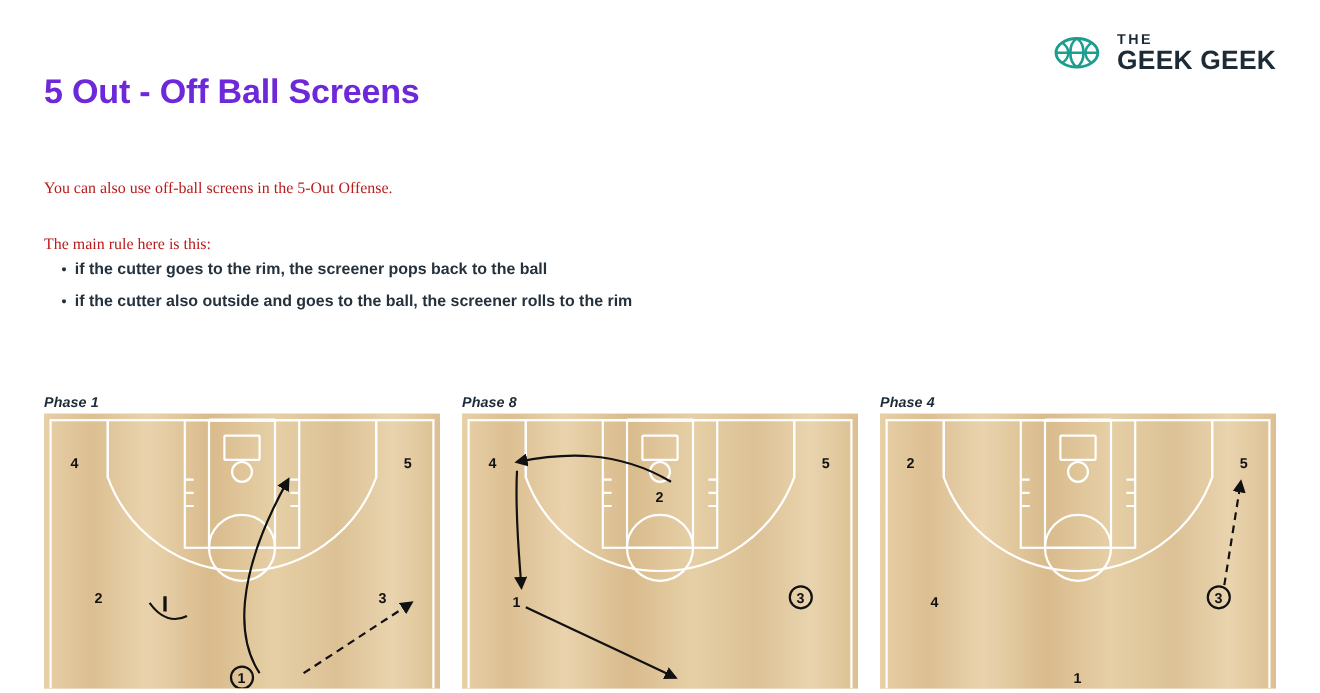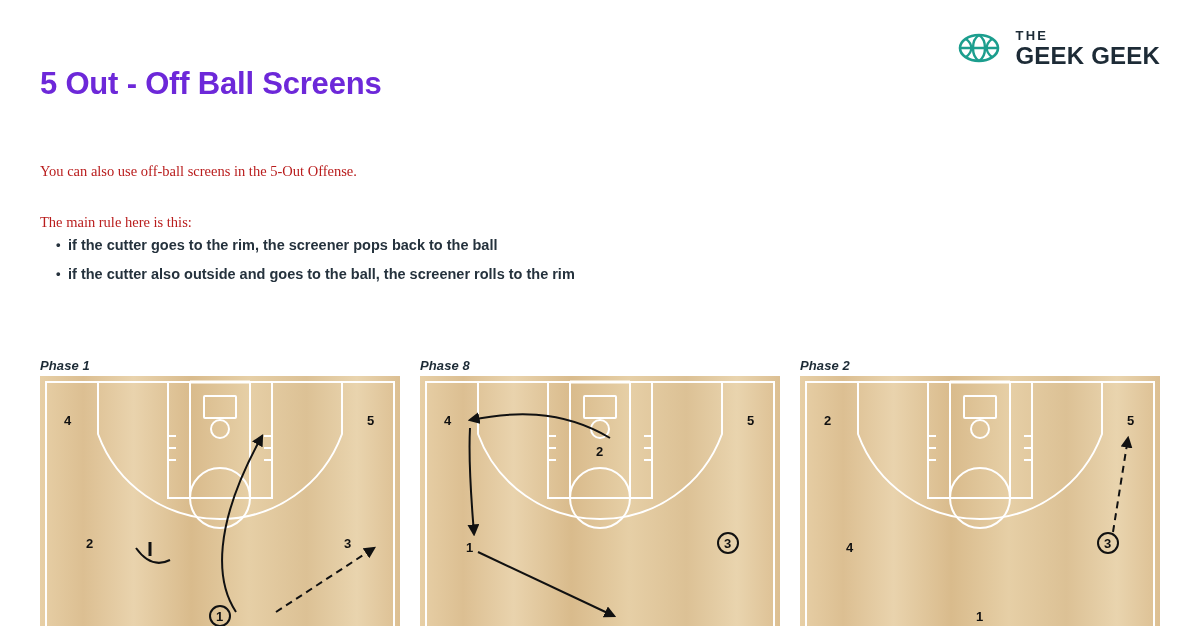--- a/index.html
+++ b/index.html
@@ -200,21 +200,21 @@
             <text x="176" y="80">2</text>
             <text x="46" y="176">1</text>
             <circle cx="308" cy="167" r="10" fill="none" stroke="#111" stroke-width="2"></circle>
             <text x="304" y="172">3</text>
           </g>
         </svg>
       </div>
     </div>
 
     <div class="phase">
-      <div class="phase-label">Phase 2</div>
+      <div class="phase-label">Phase 4</div>
       <div class="court-wrap">
         <svg width="360" height="250" viewBox="0 0 360 250" xmlns="http://www.w3.org/2000/svg">
           <defs>
             <linearGradient id="wood3" x1="0" y1="0" x2="1" y2="0">
               <stop offset="0%" stop-color="#e7cfa6"></stop>
               <stop offset="12%" stop-color="#dcbf92"></stop>
               <stop offset="26%" stop-color="#e9d3ad"></stop>
               <stop offset="42%" stop-color="#d9bb8c"></stop>
               <stop offset="58%" stop-color="#e6cfa6"></stop>
               <stop offset="74%" stop-color="#dcc195"></stop>

